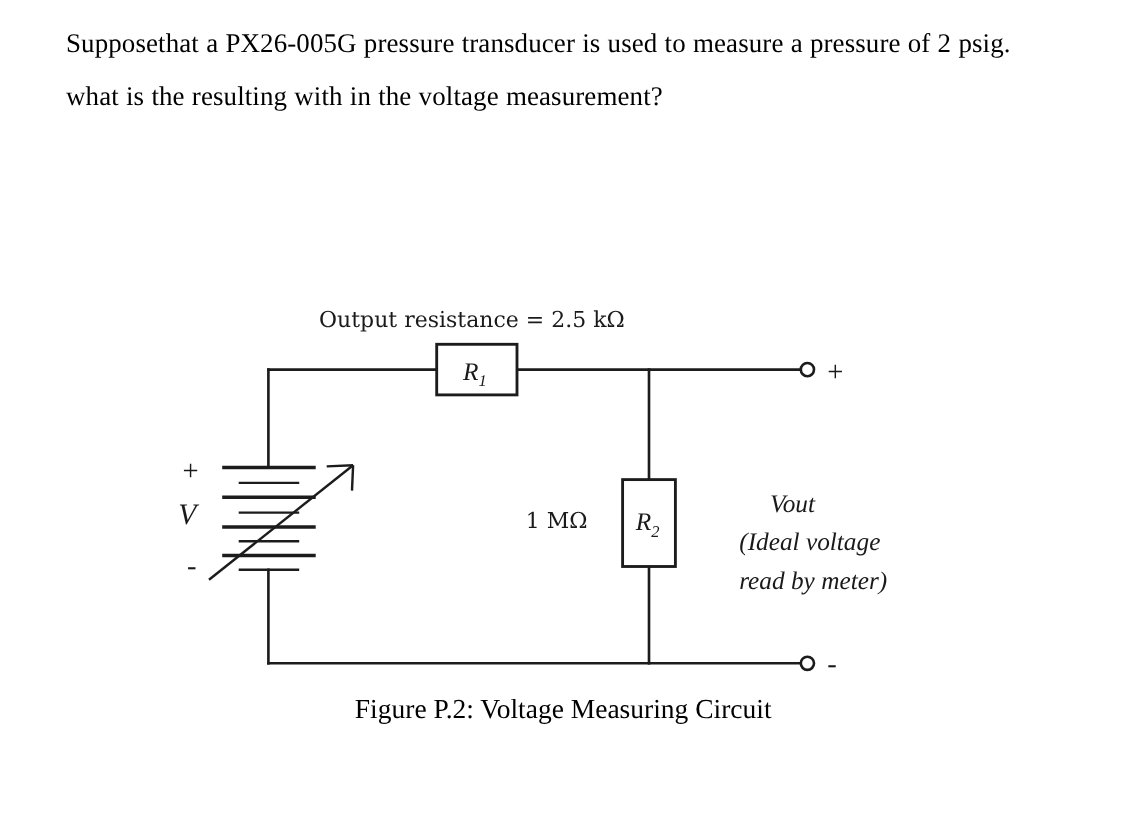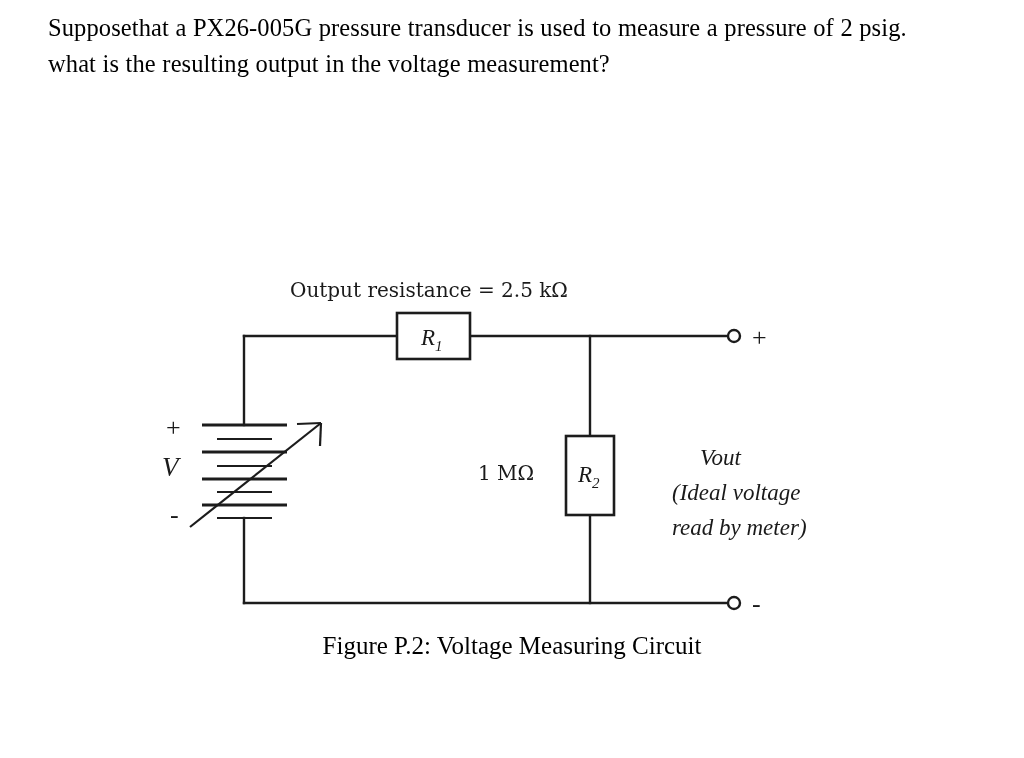--- a/index.html
+++ b/index.html
@@ -31,21 +31,21 @@
     left: 44px;
     top: 8px;
     width: 952px;
     font-size: 24.5px;
     line-height: 31.5px;
     text-align: left;
     letter-spacing: 0.1px;
     word-spacing: 0.3px;
   }
   #problem-text p {
-    margin: 4px;
+    margin: 16px;
   }
   .italic-var {
     font-style: italic;
   }
   .sub {
     font-size: 0.68em;
     vertical-align: -0.22em;
     font-style: normal;
   }
 
@@ -135,21 +135,21 @@
     fill: none;
   }
 </style>
 </head>
 <body>
 
 <div id="page">
 
   <div id="problem-text">
     <p>Supposethat a PX26-005G pressure transducer is used to measure a pressure of 2 psig.</p>
-    <p>what is the resulting output in the voltage measurement?</p>
+    <p>what is the resulting with in the voltage measurement?</p>
   </div>
 
   <div id="figure">
 
     <svg id="circuit-svg" width="1024" height="400" viewBox="0 0 1024 400">
 
       <text class="lbl-cond" x="290" y="47">Output resistance = 2.5 kΩ</text>
 
       <line class="wire" x1="244" y1="86" x2="397" y2="86"></line>
 

